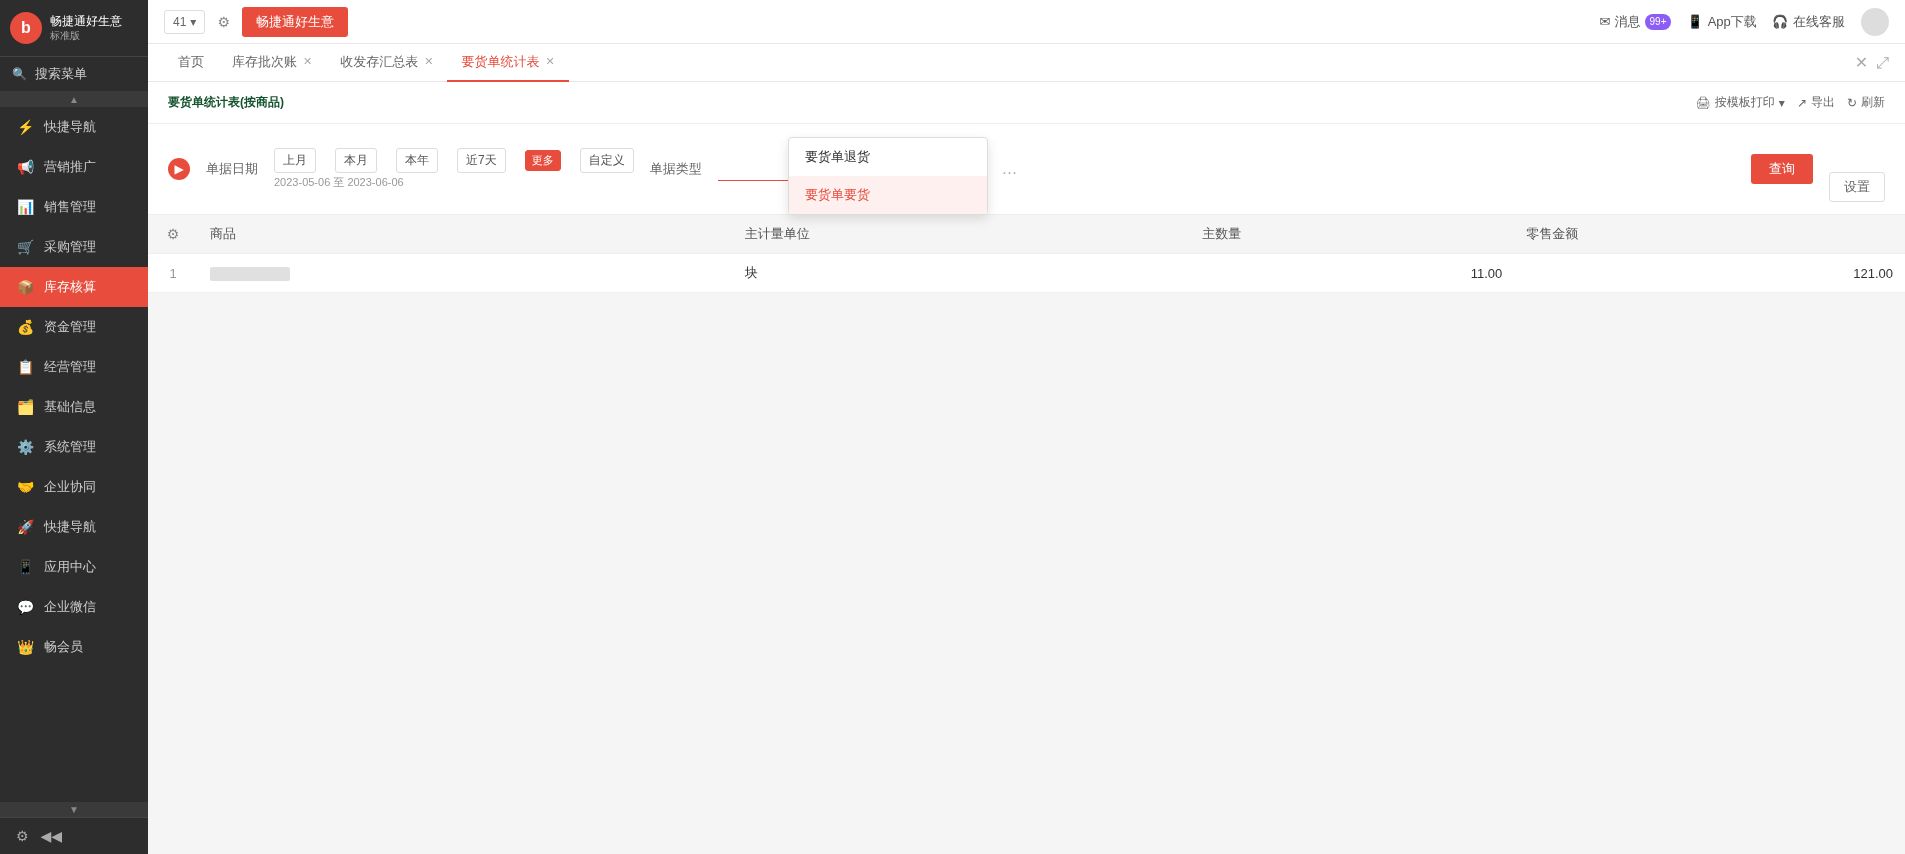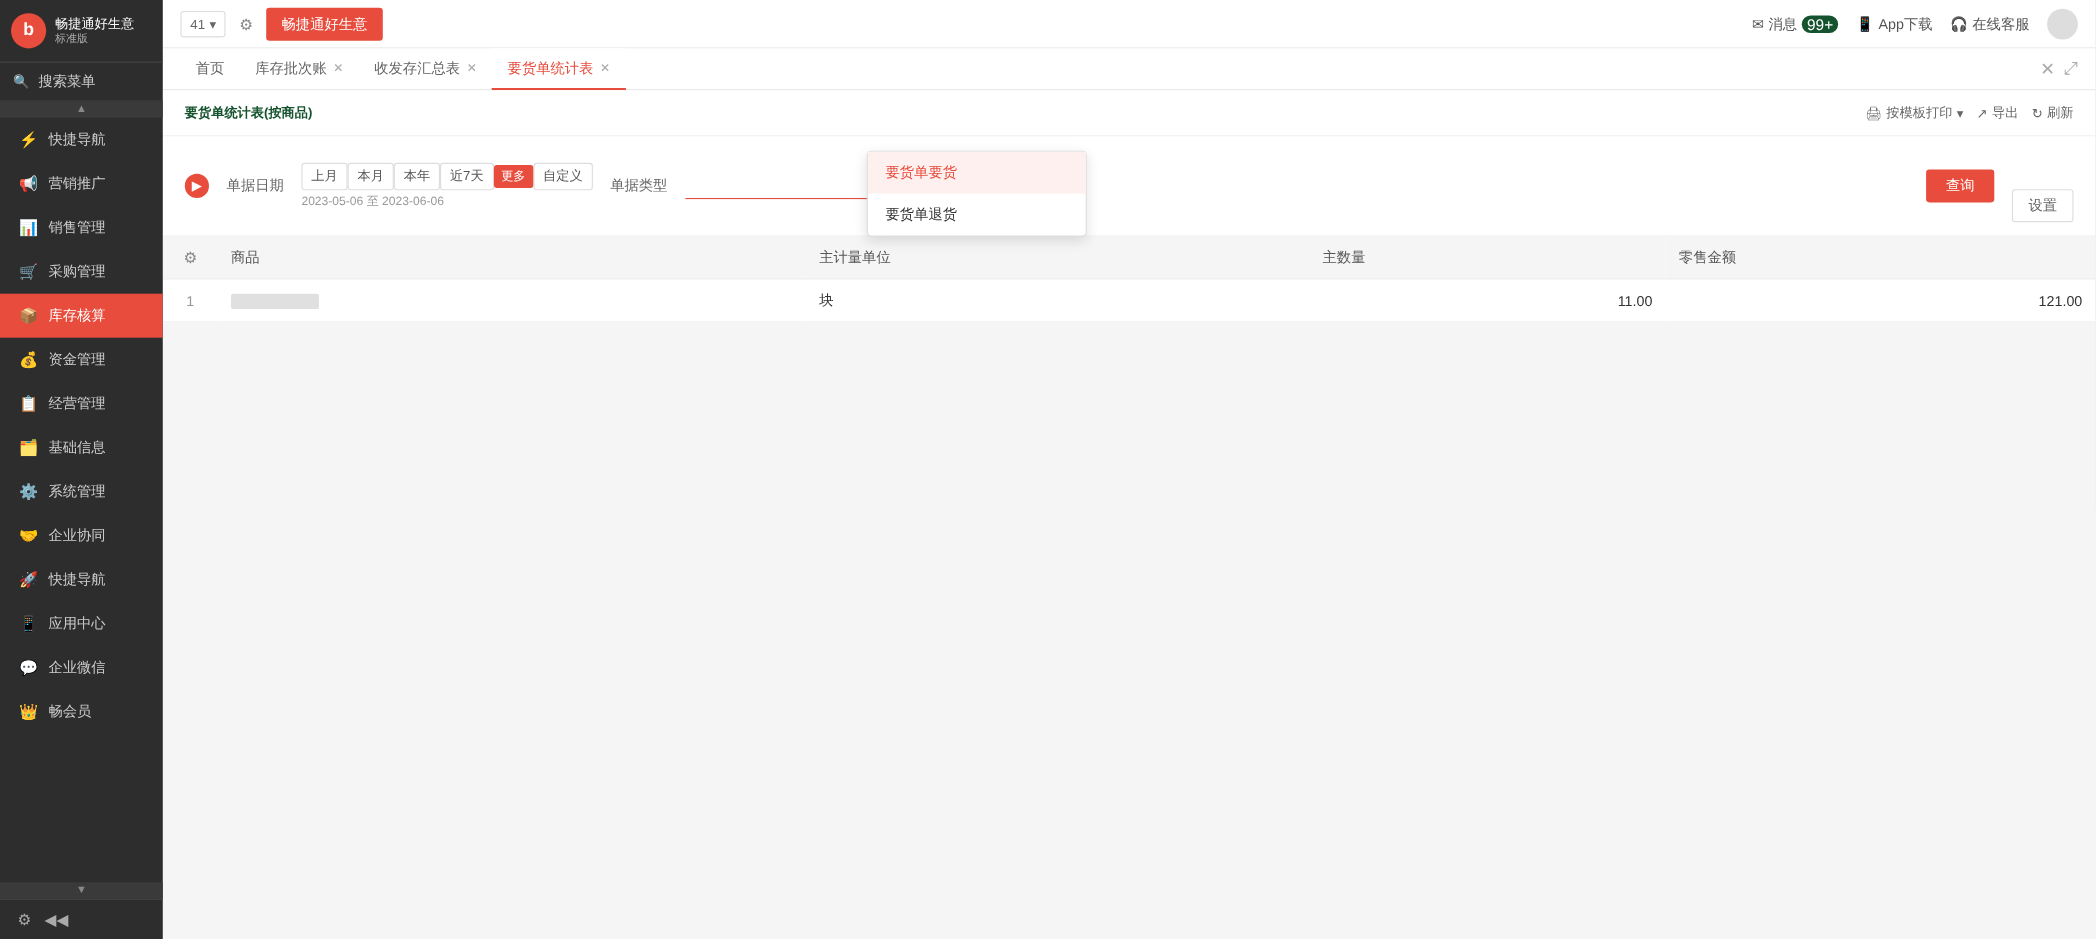--- a/index.html
+++ b/index.html
@@ -115,25 +115,25 @@
       color: #fff;
       border: none;
       padding: 6px 14px;
       border-radius: 3px;
       font-size: 13px;
       cursor: pointer;
     }
     .topbar-right { display: flex; align-items: center; gap: 16px; color: #555; font-size: 13px; }
     .topbar-right-item { display: flex; align-items: center; gap: 4px; cursor: pointer; }
     .badge {
-      background: #14532d;
+      background: #8b5cf6;
       color: #fff;
       border-radius: 10px;
       padding: 0 5px;
-      font-size: 14px;
+      font-size: 10px;
       line-height: 16px;
     }
     .avatar {
       width: 28px;
       height: 28px;
       background: #ddd;
       border-radius: 50%;
     }
 
     
@@ -206,21 +206,21 @@
       color: #fff;
       border-radius: 50%;
       display: flex;
       align-items: center;
       justify-content: center;
       cursor: pointer;
       font-size: 12px;
       flex-shrink: 0;
     }
     .filter-label { color: #666; font-size: 13px; white-space: nowrap; }
-    .filter-date-buttons { display: flex; align-items: center; gap: 0; }
+    .filter-date-buttons { display: flex; align-items: center; gap: 19px; }
     .date-btn {
       padding: 3px 8px;
       border: 1px solid #ddd;
       border-radius: 3px;
       font-size: 12px;
       color: #555;
       cursor: pointer;
       background: #fff;
     }
     .date-btn.more {
@@ -539,22 +539,22 @@
       </div>
 
       <span class="filter-warehouse-label">要货仓库</span>
       <span class="filter-warehouse-more">…</span>
 
       <button class="filter-query-btn">查询</button>
       <button class="filter-settings-btn">设置</button>
     </div>
 
     <div class="type-dropdown">
+      <div class="dropdown-item">要货单退货</div>
       <div class="dropdown-item selected">要货单要货</div>
-      <div class="dropdown-item">要货单退货</div>
     </div>
 
     <div class="table-wrap">
       <table class="data-table">
         <thead>
           <tr>
             <th>
               <span class="table-settings-icon">⚙</span>
             </th>
             <th>商品</th>

